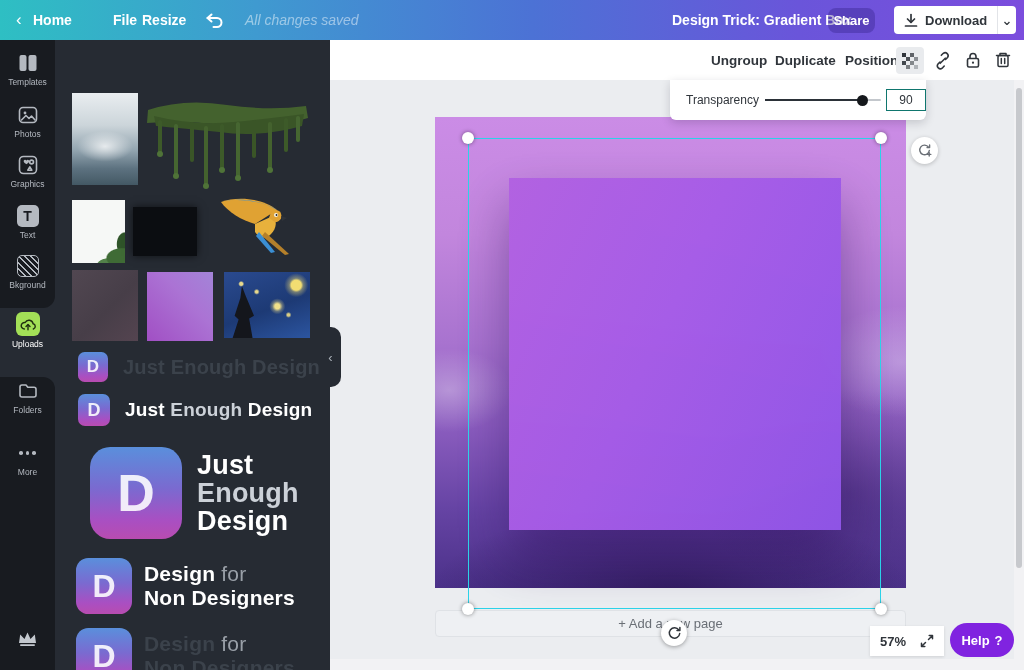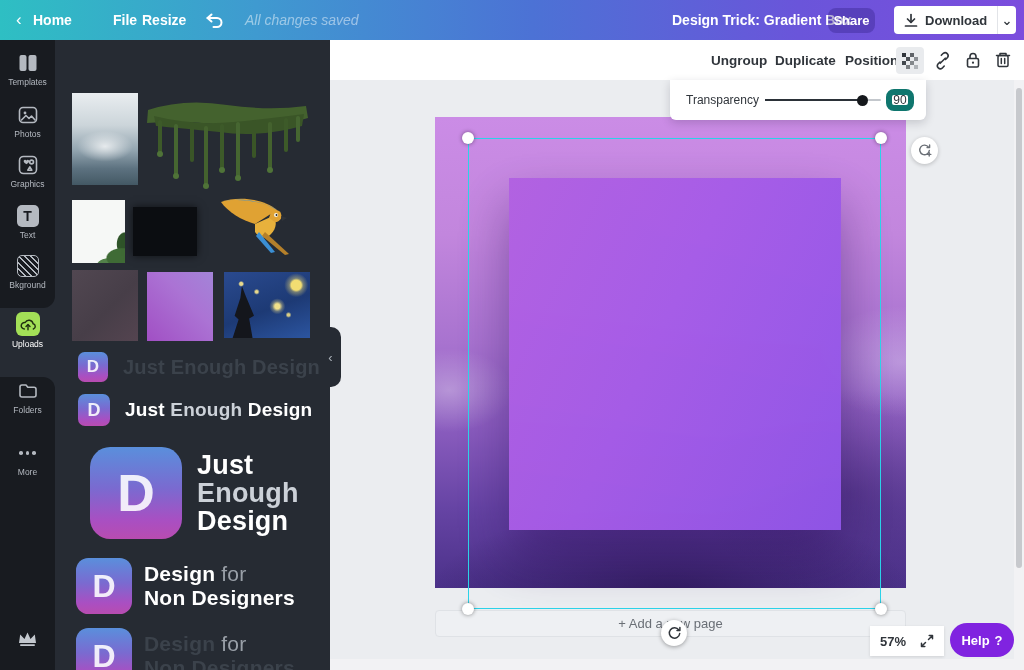--- a/index.html
+++ b/index.html
@@ -102,21 +102,21 @@
   .wt-checker { left:566px; top:7px; width:28px; height:27px; background:#e9ebee; border-radius:4px;
     display:flex; align-items:center; justify-content:center; }
   .wt-link{left:602px; top:10px;} .wt-lock{left:633px; top:10px;} .wt-trash{left:663px; top:10px;}
 
   .popup { position:absolute; left:670px; top:80px; width:256px; height:40px; background:#fff;
     border-radius:0 0 6px 6px; box-shadow:0 3px 10px rgba(20,20,40,.18); z-index:45; }
   .t-label { position:absolute; left:16px; top:13px; font-size:12px; color:#30353b; }
   .t-track { position:absolute; left:95px; top:19px; width:116px; height:2px; background:#c3c7cc; border-radius:1px; cursor:pointer; }
   .t-fill { position:absolute; left:0; top:0; height:2px; width:98px; background:#2b3138; }
   .t-knob { position:absolute; left:92px; top:-4.5px; width:11px; height:11px; border-radius:50%; background:#15181c; cursor:pointer; }
-  .t-value { position:absolute; left:216px; top:9px; width:28px; height:22px; border:6px solid #0f766e; border-radius:8px;
+  .t-value { position:absolute; left:216px; top:9px; width:40px; height:22px; border:1px solid #0f766e; border-radius:0;
     font-size:12px; text-align:center; color:#30353b; font-family:inherit; background:#fff; }
 
   .page { position:absolute; left:435px; top:117px; width:471px; height:471px; cursor:pointer;
     background:radial-gradient(90px 60px at 3% 58%, rgba(255,255,255,.30), transparent 70%),
       radial-gradient(120px 80px at 99% 52%, rgba(242,236,255,.32), transparent 70%),
       radial-gradient(300px 110px at 50% 101%, rgba(25,8,55,.5), transparent 80%),
       radial-gradient(200px 140px at 88% 80%, rgba(40,20,80,.32), transparent 75%),
       linear-gradient(180deg,#cb8ce6 0%,#c286dd 25%,#a873cf 48%,#8a5cbe 66%,#6644a4 83%,#4b3189 100%); }
   .gbox { position:absolute; left:74px; top:61px; width:332px; height:352px; opacity:.96;
     background:linear-gradient(115deg,#b261e2 0%,#a65ce8 45%,#9156e9 100%);

